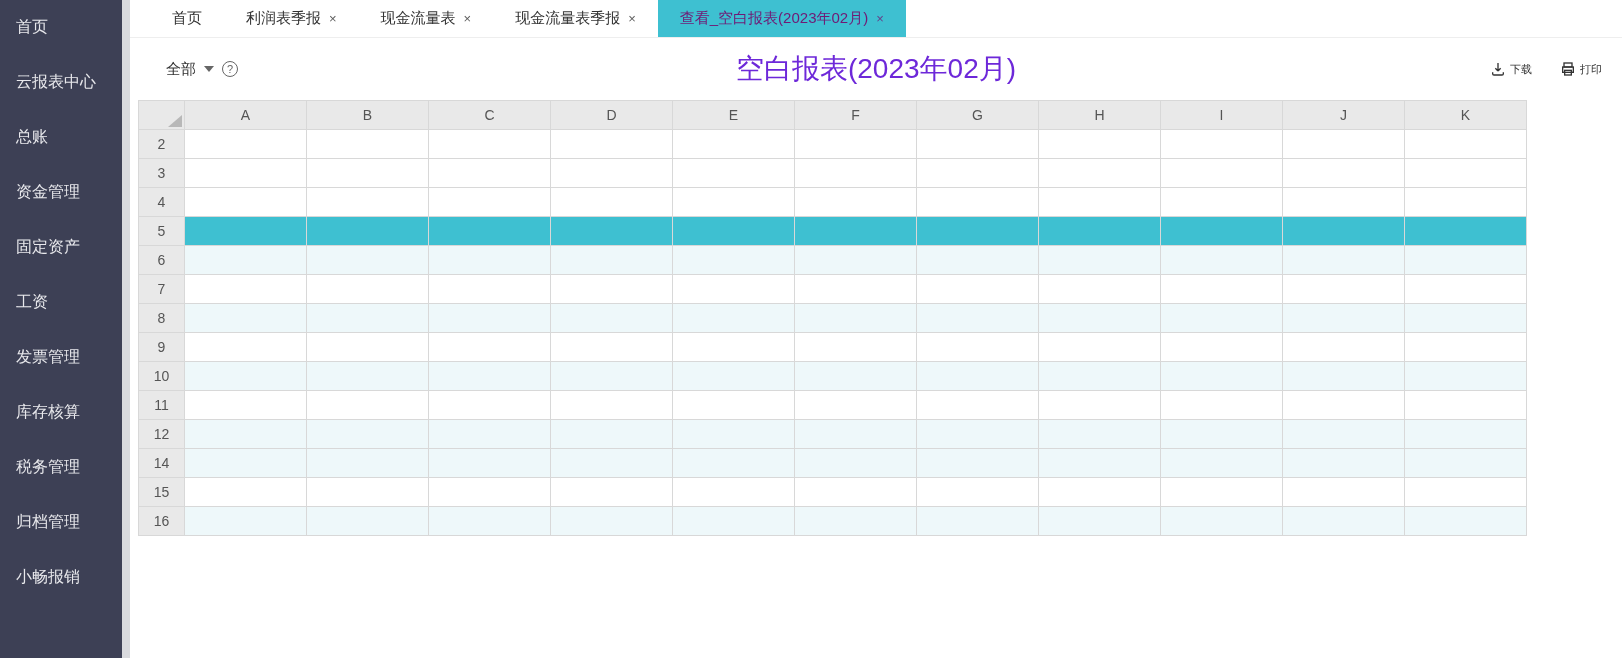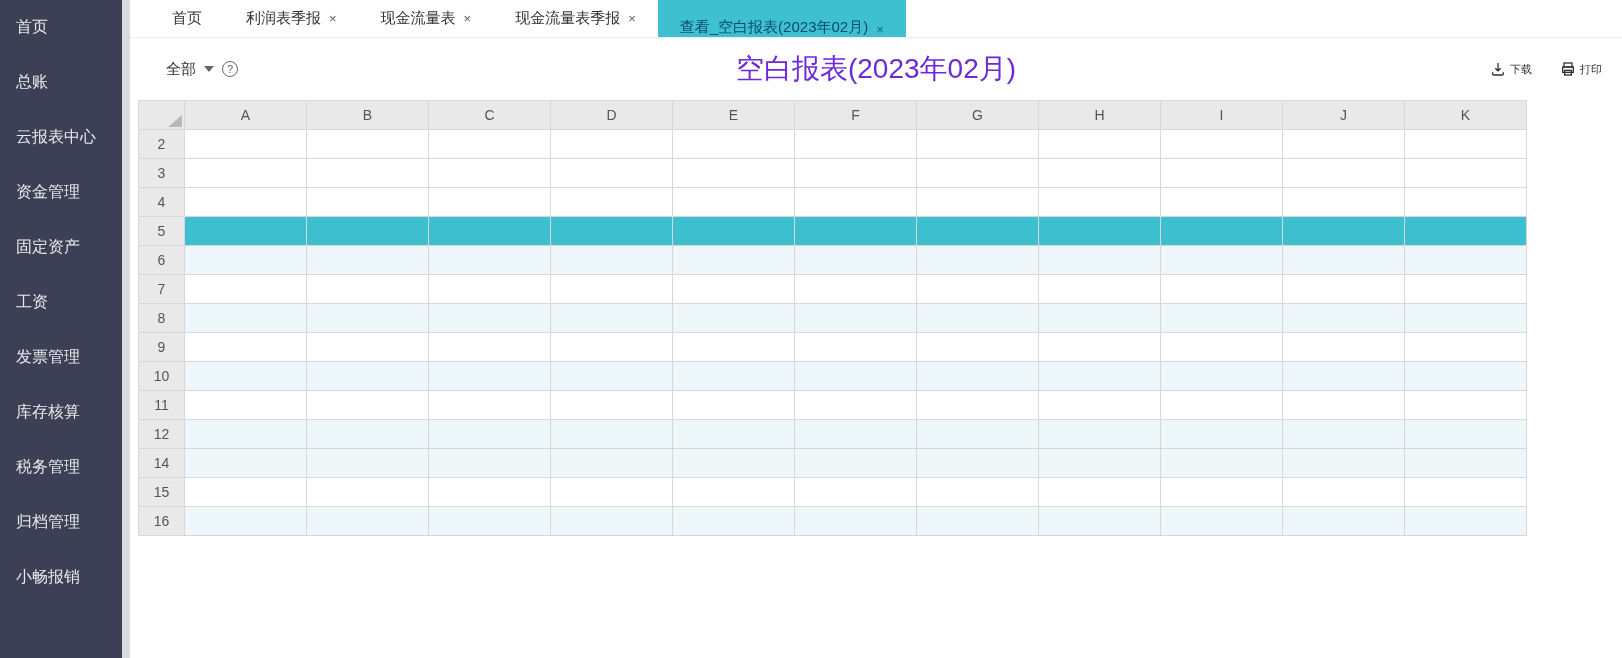--- a/index.html
+++ b/index.html
@@ -57,22 +57,21 @@
   align-items: center;
   padding: 0 22px;
   font-size: 15px;
   color: #333;
   cursor: pointer;
   white-space: nowrap;
   gap: 6px;
 }
 .tab.active {
   background: #3ec0d1;
-  color: #0c4a6e;
-  align-items: flex-end;
+  color: #701a75;
 }
 .tab .close {
   font-size: 13px;
   opacity: .8;
   margin-left: 2px;
 }
 
 
 .toolbar {
   height: 62px;
@@ -172,22 +171,22 @@
 .rowhead, .colhead, .corner { color: #666; }
 .sheet tr { height: 29px; }
 .sheet thead th { height: 24px; }
 </style>
 </head>
 <body>
 
 <div class="sidebar">
   <div id="sidebar-items">
       <div class="sidebar-item">首页</div>
+      <div class="sidebar-item">云报表中心</div>
       <div class="sidebar-item">总账</div>
-      <div class="sidebar-item">云报表中心</div>
       <div class="sidebar-item">资金管理</div>
       <div class="sidebar-item">固定资产</div>
       <div class="sidebar-item">工资</div>
       <div class="sidebar-item">发票管理</div>
       <div class="sidebar-item">库存核算</div>
       <div class="sidebar-item">税务管理</div>
       <div class="sidebar-item">归档管理</div>
       <div class="sidebar-item">小畅报销</div>
     </div>
   <div class="sidebar-scroll"></div>

